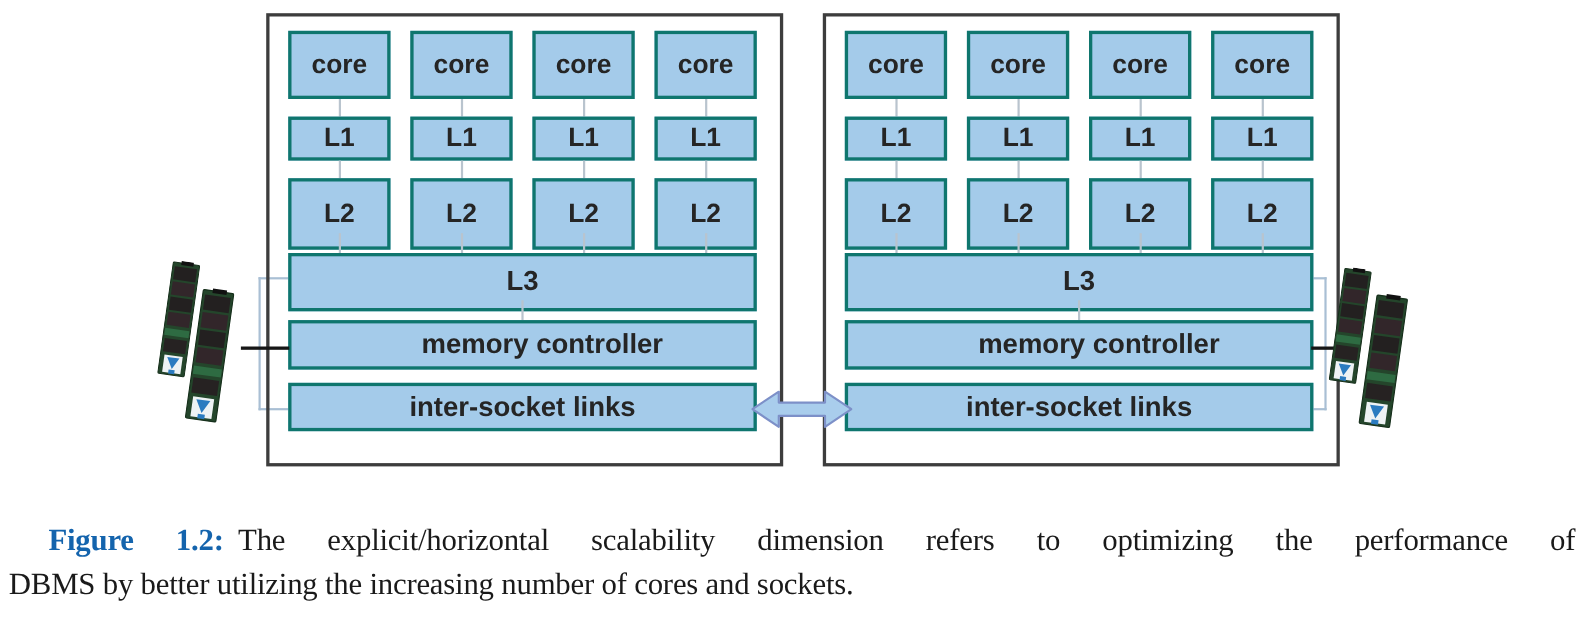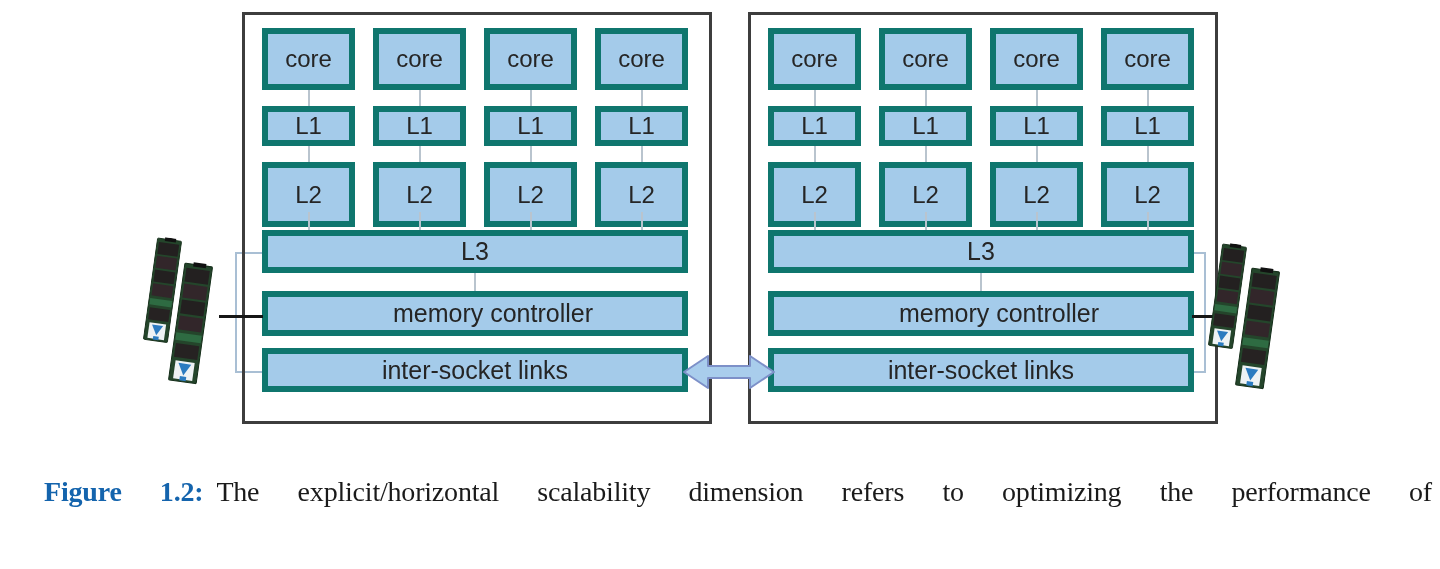--- a/index.html
+++ b/index.html
@@ -5,30 +5,30 @@
   html,body{margin:0;padding:0;background:#ffffff;}
   .canvas{position:relative;width:1440px;height:569px;background:#ffffff;overflow:hidden;
           font-family:"Liberation Sans",sans-serif;}
 
   
   .socket{position:absolute;top:12px;width:470px;height:412px;border:3px solid #3d3d3d;
           background:transparent;z-index:2;box-sizing:border-box;}
   .socket.left{left:242px;}
   .socket.right{left:748px;}
 
-  .box{position:absolute;background:#a4cbea;border:6px solid #0f766e;box-sizing:border-box;
+  .box{position:absolute;background:#a4cbea;border:3px solid #0f766e;box-sizing:border-box;
        display:flex;align-items:center;justify-content:center;
-       color:#252525;font-weight:400;}
+       color:#252525;font-weight:700;}
   .colbox{width:93px;font-size:24px;}
   .c0{left:17px}.c1{left:128px}.c2{left:239px}.c3{left:350px}
   .core{top:13px;height:62px;}
   .l1{top:91px;height:40px;text-align:right;}
   .l2{top:147px;height:65px;}
   .wide{left:17px;width:426px;font-size:25px;}
-  .l3{top:215px;height:43px;}
+  .l3{top:215px;height:53px;}
   .mem{top:276px;height:45px;padding-left:36px;}
   .isl{top:333px;height:44px;text-align:right;}
 
   
   .vl{position:absolute;width:2px;background:#b9c4ce;}
   .vc0{left:63px}.vc1{left:174px}.vc2{left:285px}.vc3{left:396px}
   .r1{top:75px;height:16px;}
   .r2{top:131px;height:16px;}
   .r3{top:197px;height:18px;}
   .vmid{left:229px;top:258px;height:18px;}
@@ -177,15 +177,16 @@
   <svg class="dimm rB" viewBox="0 0 28 114">
       <use href="#dimm"></use>
     </svg>
 
   <svg class="arrow" viewBox="0 0 92 34">
     <polygon points="1,17 25,1 25,11 67,11 67,1 91,17 67,33 67,23 25,23 25,33" fill="#a9cdec" stroke="#7d90c8" stroke-width="2" stroke-linejoin="round"></polygon>
   </svg>
 
   <div class="caption">
     <div class="capline1"><span class="figlabel">Figure 1.2:</span><span>The explicit/horizontal scalability dimension refers to optimizing the performance of</span></div>
+    <div class="capline2">DBMS by better utilizing the increasing number of cores and sockets.</div>
   </div>
 
 </div>
 
 </body></html>

